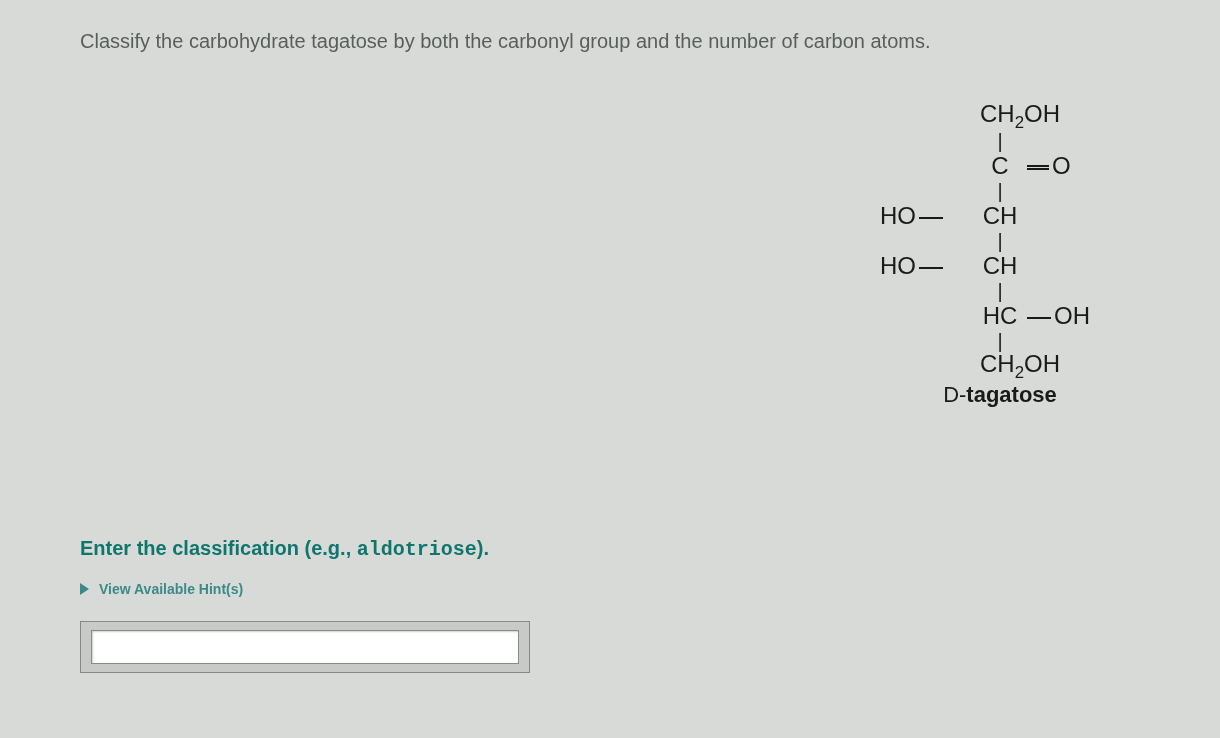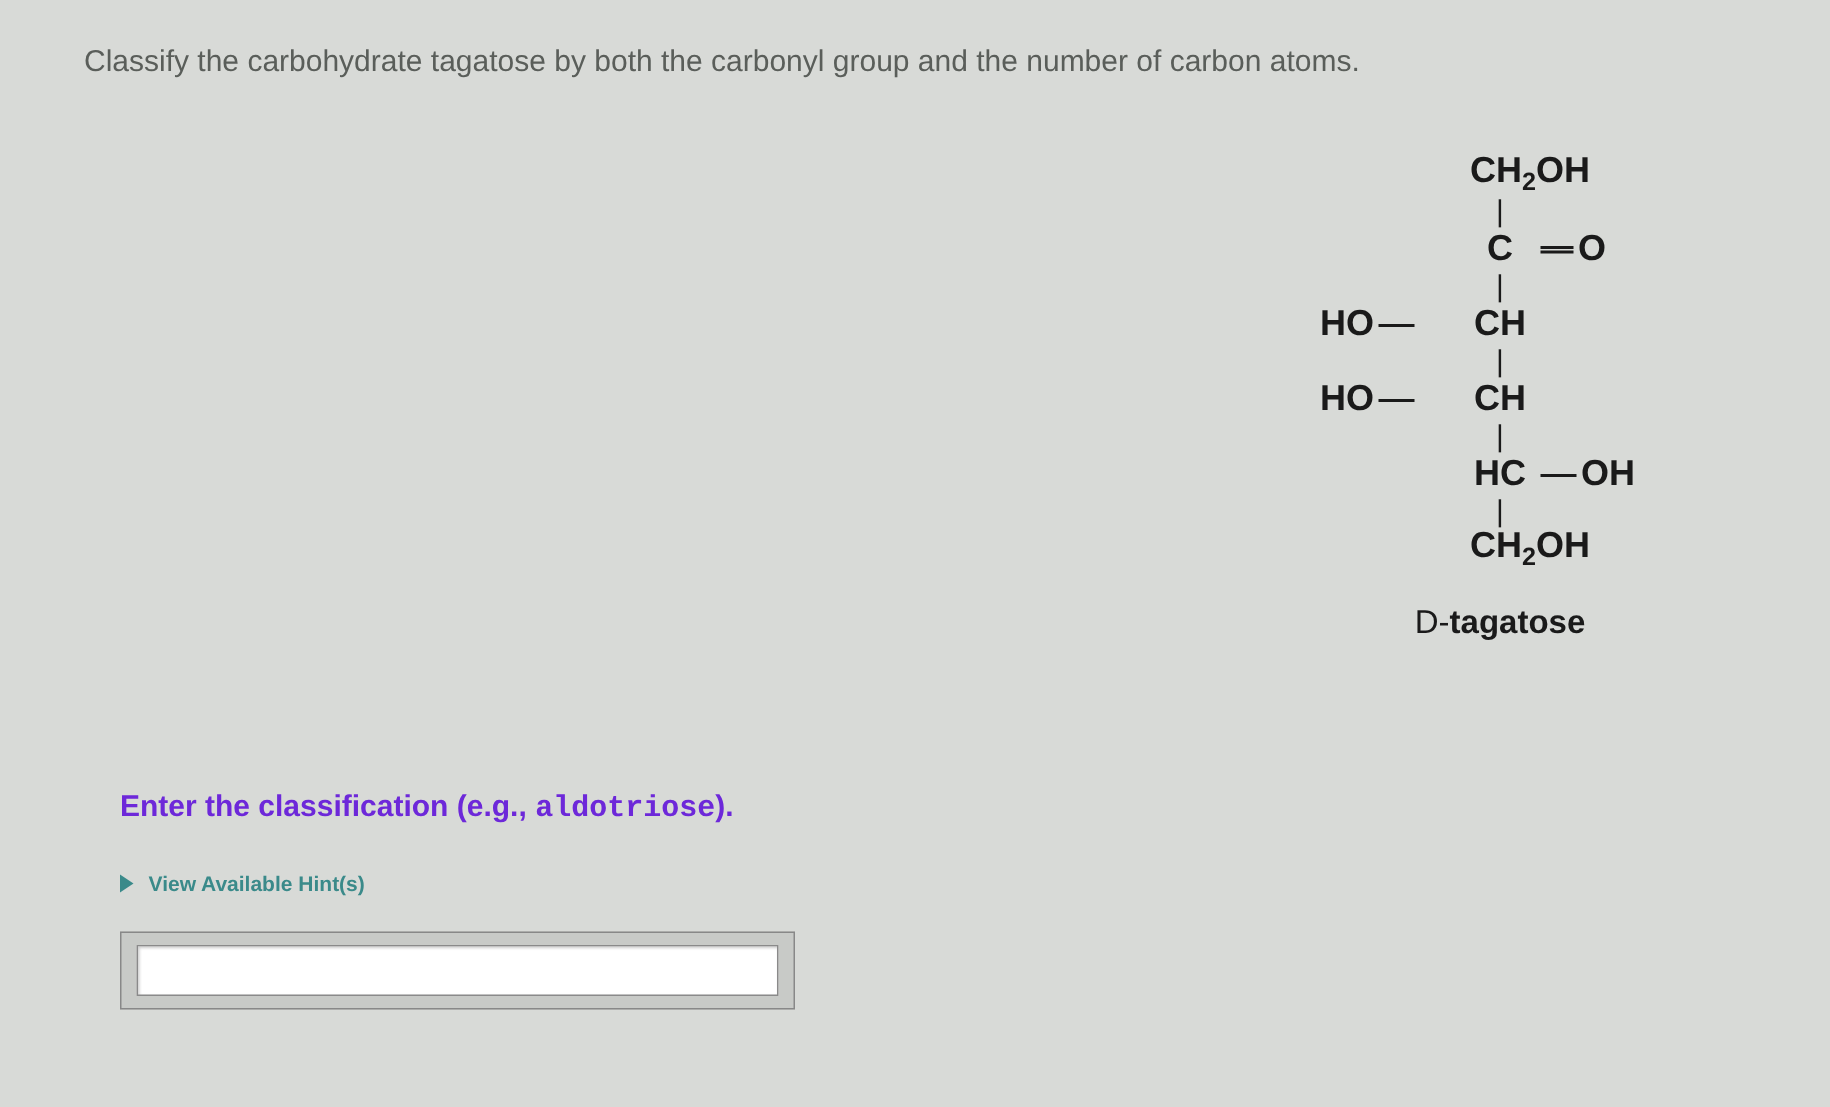--- a/index.html
+++ b/index.html
@@ -9,21 +9,21 @@
     }
     body {
       width: 1220px;
       height: 738px;
       background: #d8dad7;
       font-family: Arial, Helvetica, sans-serif;
       position: relative;
       overflow: hidden;
     }
     .container {
-      padding: 30px 50px 30px 56px;
+      padding: 30px 50px 30px 80px;
       width: 100%;
       height: 100%;
       position: relative;
     }
     .question-text {
       color: #5a5e5a;
       font-size: 20px;
       font-weight: normal;
       margin-bottom: 20px;
     }
@@ -34,21 +34,21 @@
       width: 280px;
       color: #1a1a1a;
       font-family: Arial, sans-serif;
     }
     .structure-row {
       display: flex;
       justify-content: flex-start;
       align-items: center;
       height: 32px;
       font-size: 24px;
-      font-weight: bold;
+      font-weight: normal;
     }
     .structure-row .left-part {
       width: 100px;
       text-align: left;
       padding-right: 4px;
     }
     .structure-row .center-part {
       width: 40px;
       text-align: center;
     }
@@ -67,37 +67,36 @@
     .vbond .vb-left { width: 100px; }
     .vbond .vb-center { width: 40px; text-align: center; line-height: 10px; }
     .vbond .vb-right { width: 100px; }
     sub {
       font-size: 0.7em;
       vertical-align: sub;
     }
     .compound-name {
       text-align: center;
       font-size: 22px;
-      margin-top: 20px;
       width: 240px;
     }
     .compound-name b {
       font-weight: bold;
     }
     .prompt-area {
       position: absolute;
       left: 80px;
       bottom: 65px;
       width: 520px;
     }
     .prompt-text {
-      color: #6d28d9;
+      color: #0f766e;
       font-size: 20px;
       font-weight: bold;
-      margin-bottom: 30px;
+      margin-bottom: 20px;
     }
     .prompt-text .code {
       font-family: "Courier New", monospace;
       font-weight: bold;
     }
     .hints-link {
       color: #3a8a8a;
       font-size: 14px;
       font-weight: bold;
       display: flex;

